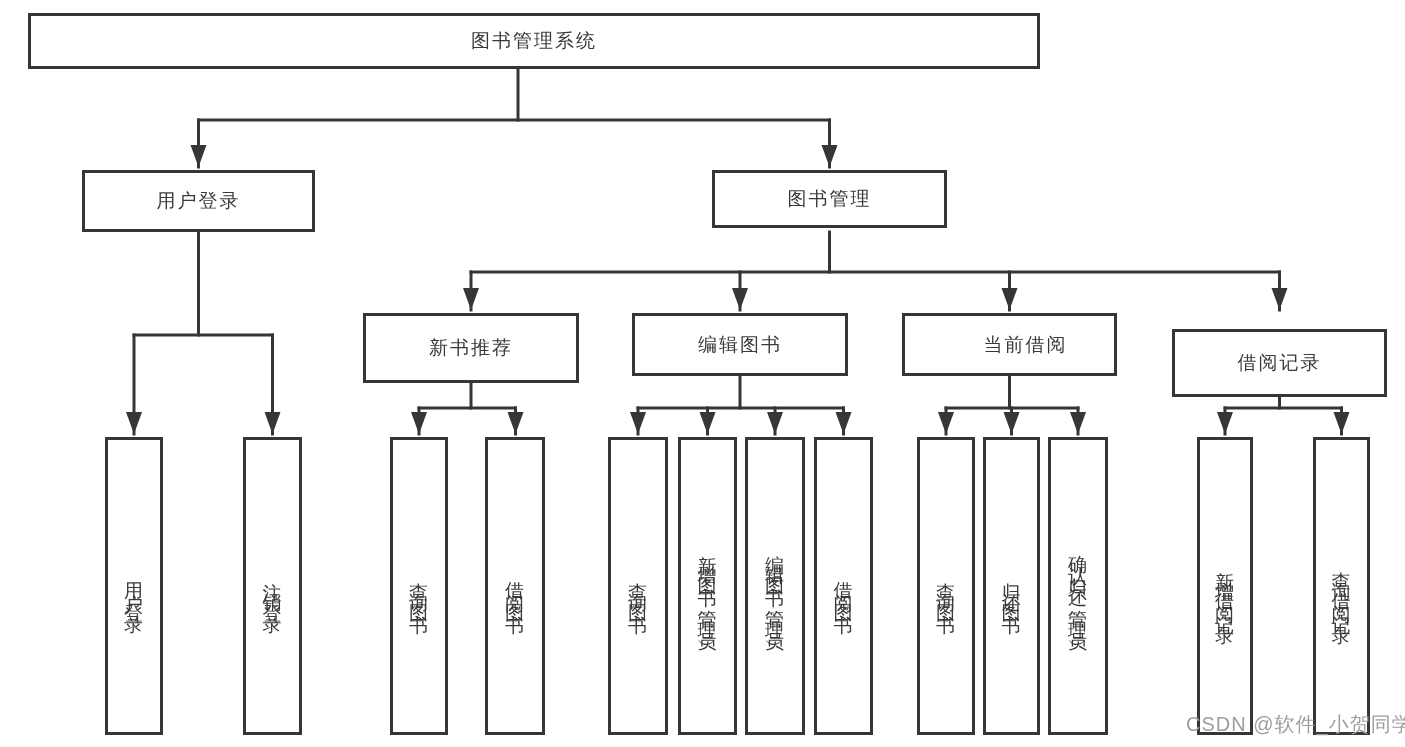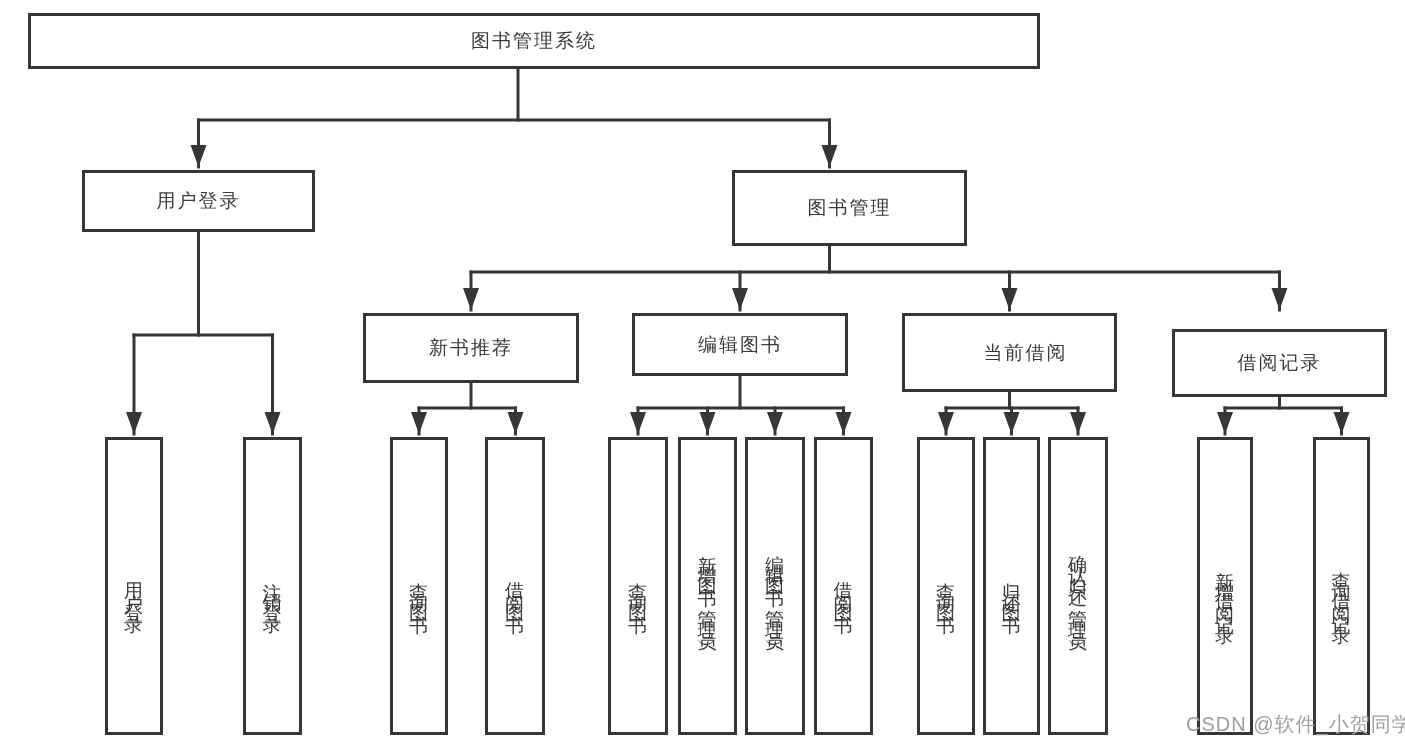--- a/index.html
+++ b/index.html
@@ -94,25 +94,25 @@
       <line x1="1279.5" y1="376" x2="1279.5" y2="408"></line>
       <line x1="1225" y1="408" x2="1341.5" y2="408"></line>
       <line x1="1225" y1="408" x2="1225" y2="434" marker-end="url(#arr)"></line>
       <line x1="1341.5" y1="408" x2="1341.5" y2="434" marker-end="url(#arr)"></line>
     </g>
   </svg>
 
   <div class="node" style="left:12px;top:13px;width:1012px;height:56px;margin-left:16px;">图书管理系统</div>
 
   <div class="node" style="left:82px;top:170px;width:233px;height:62px;">用户登录</div>
-  <div class="node" style="left:732px;top:170px;width:235px;height:76px;text-align:right;">图书管理</div>
+  <div class="node" style="left:712px;top:170px;width:235px;height:58px;text-align:right;">图书管理</div>
 
   <div class="node" style="left:363px;top:313px;width:216px;height:70px;">新书推荐</div>
   <div class="node" style="left:632px;top:313px;width:216px;height:63px;">编辑图书</div>
-  <div class="node" style="left:902px;top:313px;width:215px;height:79px;padding-left:32px;">当前借阅</div>
+  <div class="node" style="left:902px;top:313px;width:215px;height:63px;padding-left:32px;">当前借阅</div>
   <div class="node" style="left:1172px;top:329px;width:215px;height:68px;">借阅记录</div>
 
   <div class="node v" style="left:105px;top:437px;width:58px;height:298px;">用户登录</div>
   <div class="node v" style="left:243px;top:437px;width:59px;height:298px;">注销登录</div>
 
   <div class="node v" style="left:390px;top:437px;width:58px;height:298px;">查询图书</div>
   <div class="node v" style="left:485px;top:437px;width:60px;height:298px;">借阅图书</div>
 
   <div class="node v" style="left:608px;top:437px;width:60px;height:298px;">查询图书</div>
   <div class="node v" style="left:678px;top:437px;width:59px;height:298px;">新增图书（管理员）</div>

